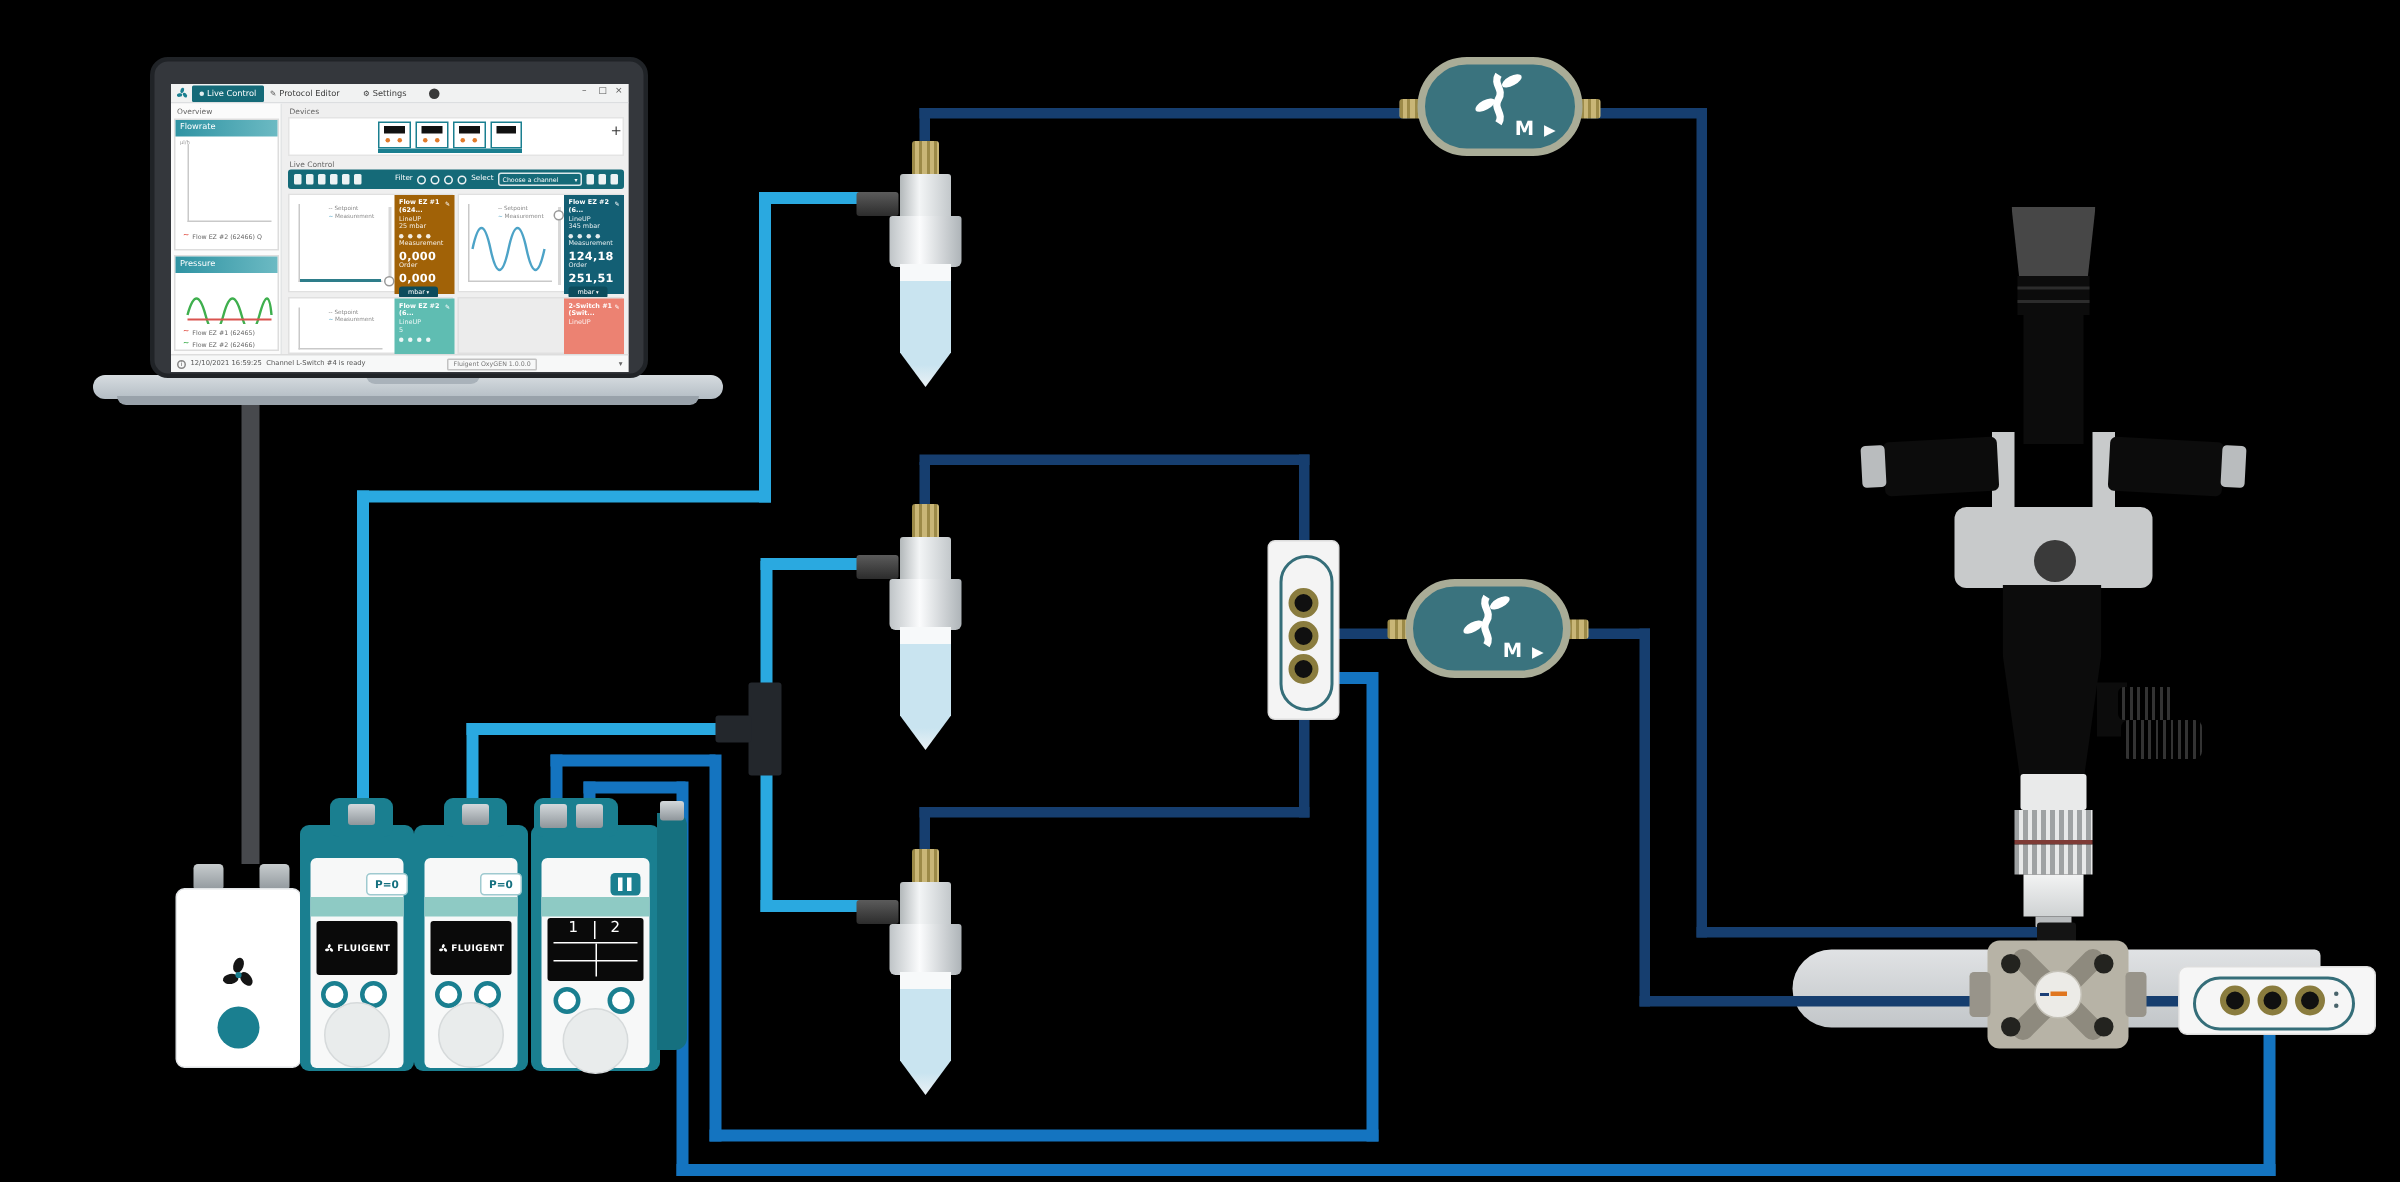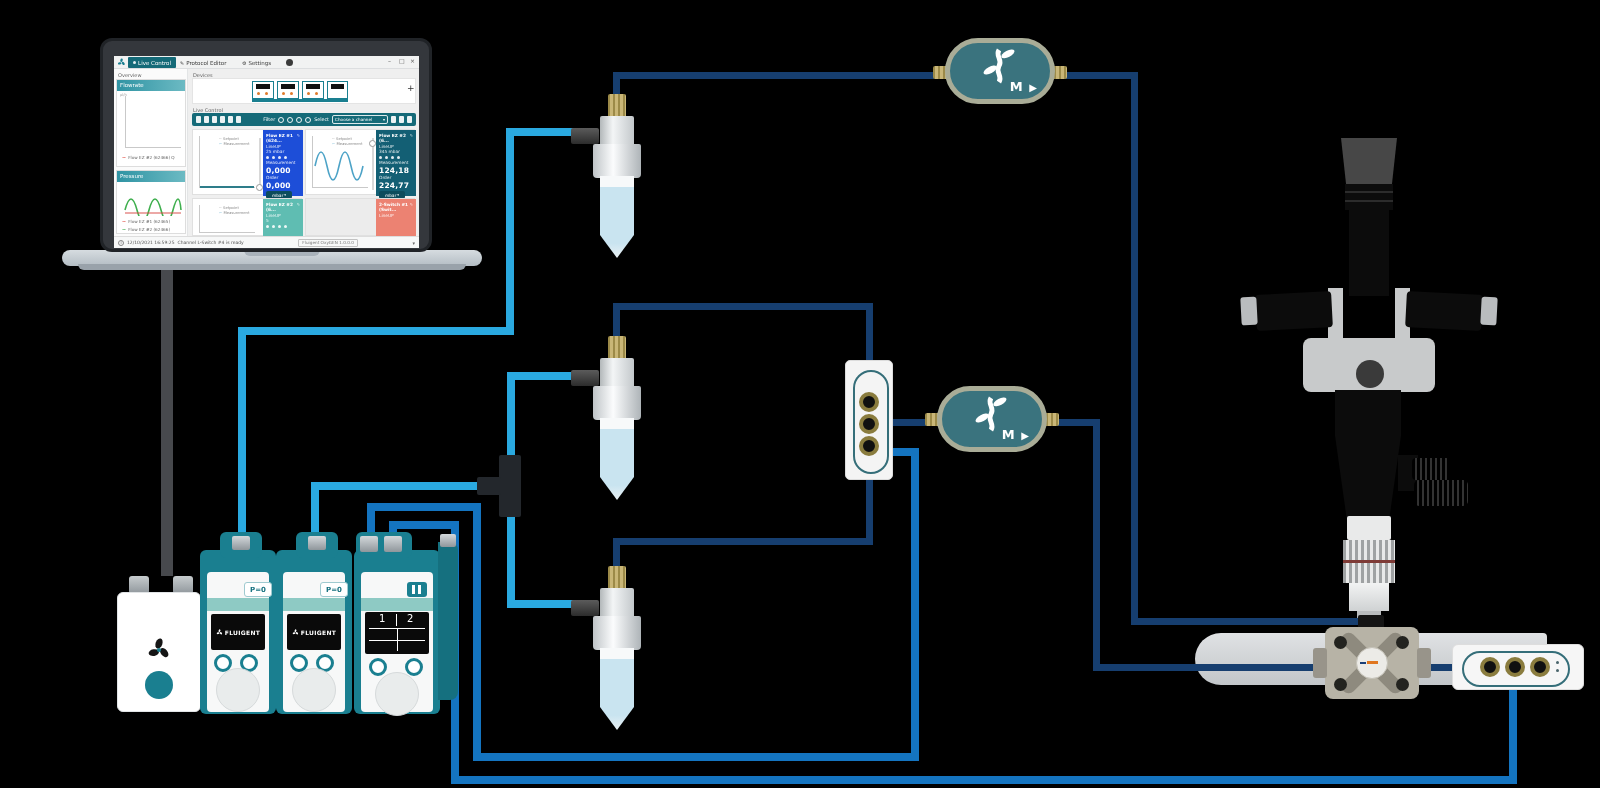--- a/index.html
+++ b/index.html
@@ -312,21 +312,21 @@
 
     <div class="s" style="left:78px;top:73px;width:110px;height:66px;background:#fff;border:1px solid #e0e0e0;box-sizing:border-box;">
       <div class="s axis" style="left:6px;top:6px;width:56px;height:52px;"></div>
       <div class="s" style="left:26px;top:6px;font-size:3.8px;color:#888;line-height:1.4;">
         <div><span>--</span> <span>Setpoint</span></div>
         <div style="color:#4da3c7;"><span>~</span> <span style="color:#888;">Measurement</span></div>
       </div>
       <div class="s" style="left:7px;top:56px;width:54px;height:2px;background:#2e7d8a;"></div>
       <div class="s" style="left:66px;top:8px;width:2px;height:52px;background:#d8d8d8;"></div>
       <div class="s" style="left:63px;top:54px;width:7px;height:7px;background:#fff;border:1px solid #999;border-radius:50%;box-sizing:border-box;"></div>
-      <div class="cardpanel" style="position:absolute;left:70px;top:0;width:40px;height:66px;background:#1d4ed8;">
+      <div class="cardpanel" style="position:absolute;left:70px;top:0;width:40px;height:66px;background:#a16207;">
         <div style="display:flex;justify-content:space-between;font-weight:bold;">
             <span>Flow EZ #1 (624...</span>
             <span style="font-size:4px;">✎</span>
           </div>
         <div class="muted">LineUP</div>
         <div class="muted">25 mbar</div>
         <div style="display:flex;gap:3px;margin:1.5px 0;">
             <span class="dot"></span>
             <span class="dot"></span>
             <span class="dot"></span>
@@ -363,21 +363,21 @@
         <div class="muted">345 mbar</div>
         <div style="display:flex;gap:3px;margin:1.5px 0;">
             <span class="dot"></span>
             <span class="dot"></span>
             <span class="dot"></span>
             <span class="dot"></span>
           </div>
         <div class="muted">Measurement</div>
         <div class="big">124,18</div>
         <div class="muted">Order</div>
-        <div class="big">224,77</div>
+        <div class="big">251,51</div>
         <div style="margin-top:1.5px;width:26px;height:8px;background:#0d4c5c;border-radius:2px;display:flex;align-items:center;justify-content:center;gap:1px;font-size:4.3px;">
           <span>mbar</span>
           <span style="font-size:3.5px;">▾</span>
         </div>
       </div>
     </div>
 
     <div class="s" style="left:78px;top:142px;width:110px;height:38px;background:#fff;border:1px solid #e0e0e0;box-sizing:border-box;">
       <div class="s axis" style="left:6px;top:6px;width:56px;height:28px;"></div>
       <div class="s" style="left:26px;top:6px;font-size:3.8px;color:#888;line-height:1.4;">

